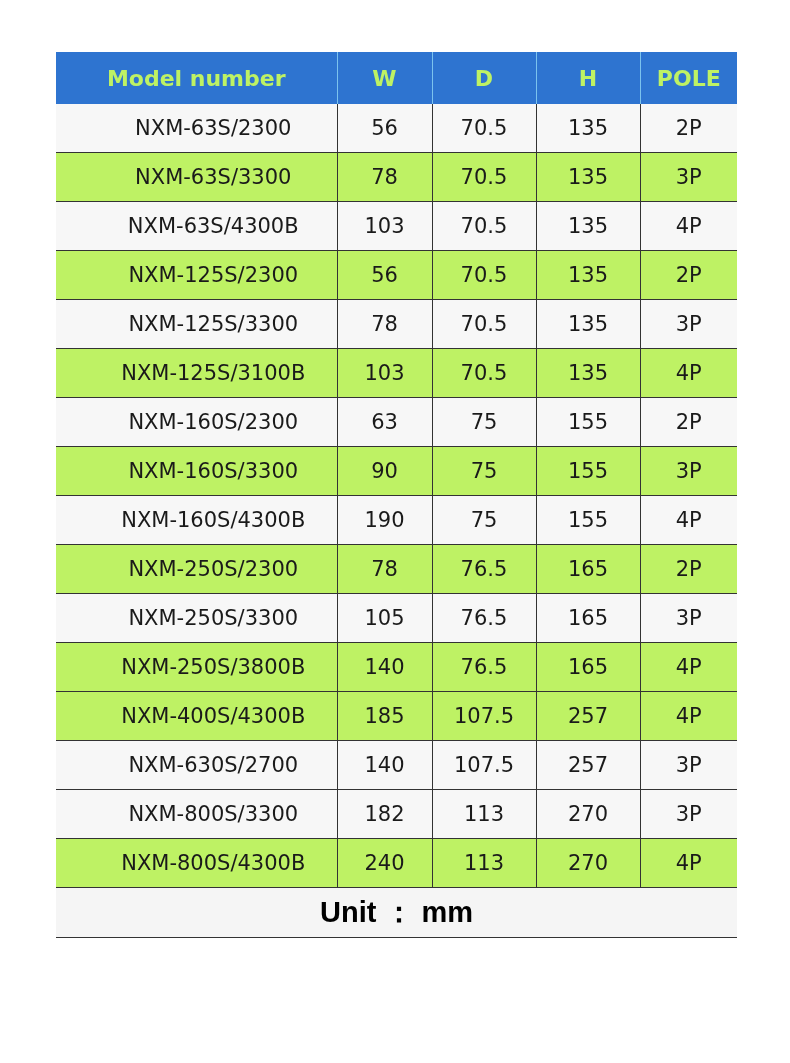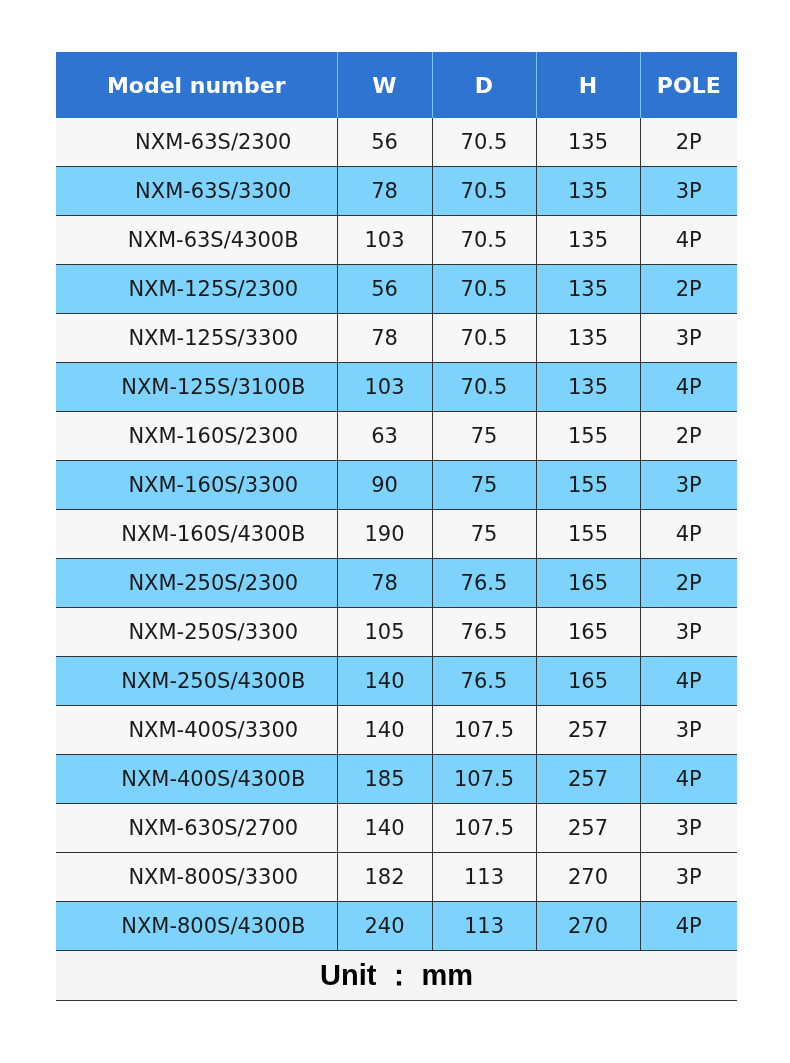--- a/index.html
+++ b/index.html
@@ -1,31 +1,31 @@
 <!DOCTYPE html>
 <html><head>
 <meta charset="utf-8">
 <style>
   html, body { margin: 0; padding: 0; background: #ffffff; }
   body { width: 790px; height: 1063px; position: relative; overflow: hidden; font-family: "Liberation Sans", "DejaVu Sans", sans-serif; }
   .table-wrap { position: absolute; left: 56px; top: 52px; width: 681px; }
   table { border-collapse: collapse; width: 681px; table-layout: fixed; }
   col.c0 { width: 281px; } col.c1 { width: 95px; } col.c2 { width: 104px; } col.c3 { width: 104px; } col.c4 { width: 97px; }
   thead th {
-    background: #2e74d0; color: #ffffff; height: 42px; padding: 12px;
+    background: #2e74d0; color: #bef264; height: 42px; padding: 5px;
     font-family: "DejaVu Sans", sans-serif; font-weight: bold; font-size: 22px;
     border-left: 1px solid #7cc3ee; vertical-align: middle;
   }
   thead th:first-child { border-left: none; }
   tbody td {
     height: 48px; padding: 0; border-bottom: 1.5px solid #333; border-left: 1.5px solid #333;
     font-family: "DejaVu Sans", sans-serif; font-size: 21px; color: #1a1a1a;
     text-align: center; vertical-align: middle; background: #f7f7f7;
   }
-  tbody tr.alt td { background: #7dd3fc; }
+  tbody tr.alt td { background: #bef264; }
   tbody td:first-child { border-left: none; text-align: center; padding-left: 34px; }
   tfoot td {
     height: 47px; background: #f5f5f5; text-align: center; vertical-align: middle;
     font-family: "Liberation Sans", sans-serif; font-weight: bold; font-size: 29px; color: #000;
     border-bottom: 1.5px solid #333;
   }
 </style>
 </head>
 <body>
 
@@ -119,32 +119,25 @@
           <td>2P</td>
         </tr>
         <tr>
           <td>NXM-250S/3300</td>
           <td>105</td>
           <td>76.5</td>
           <td>165</td>
           <td>3P</td>
         </tr>
         <tr class="alt">
-          <td>NXM-250S/4300B</td>
+          <td>NXM-250S/3800B</td>
           <td>140</td>
           <td>76.5</td>
           <td>165</td>
           <td>4P</td>
-        </tr>
-        <tr>
-          <td>NXM-400S/3300</td>
-          <td>140</td>
-          <td>107.5</td>
-          <td>257</td>
-          <td>3P</td>
         </tr>
         <tr class="alt">
           <td>NXM-400S/4300B</td>
           <td>185</td>
           <td>107.5</td>
           <td>257</td>
           <td>4P</td>
         </tr>
         <tr>
           <td>NXM-630S/2700</td>

